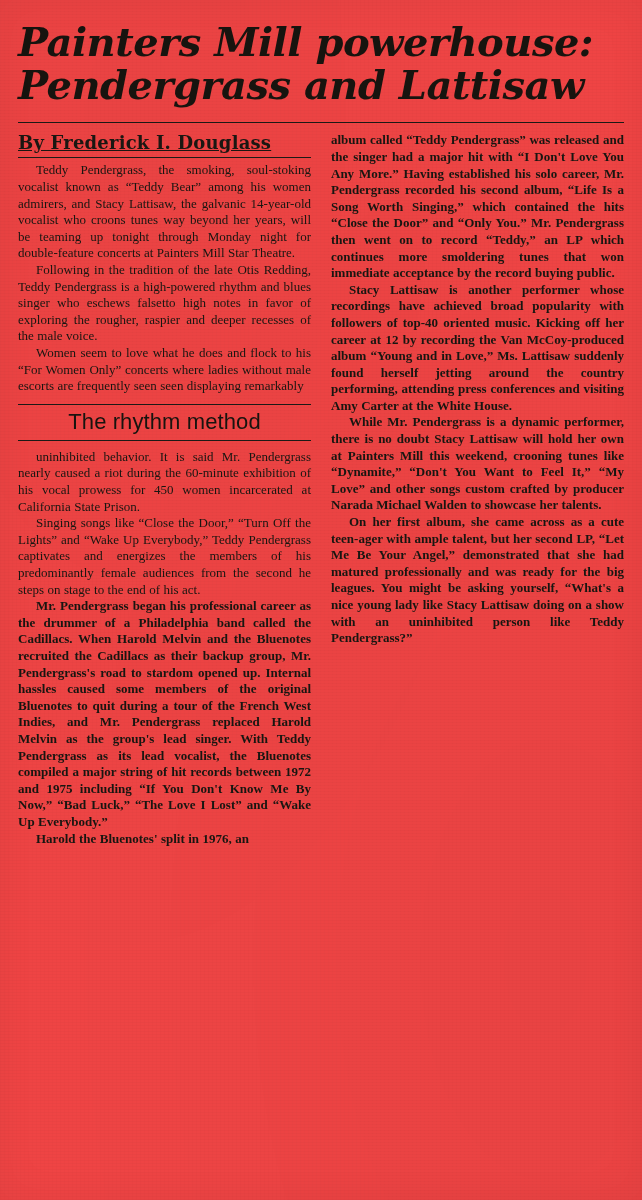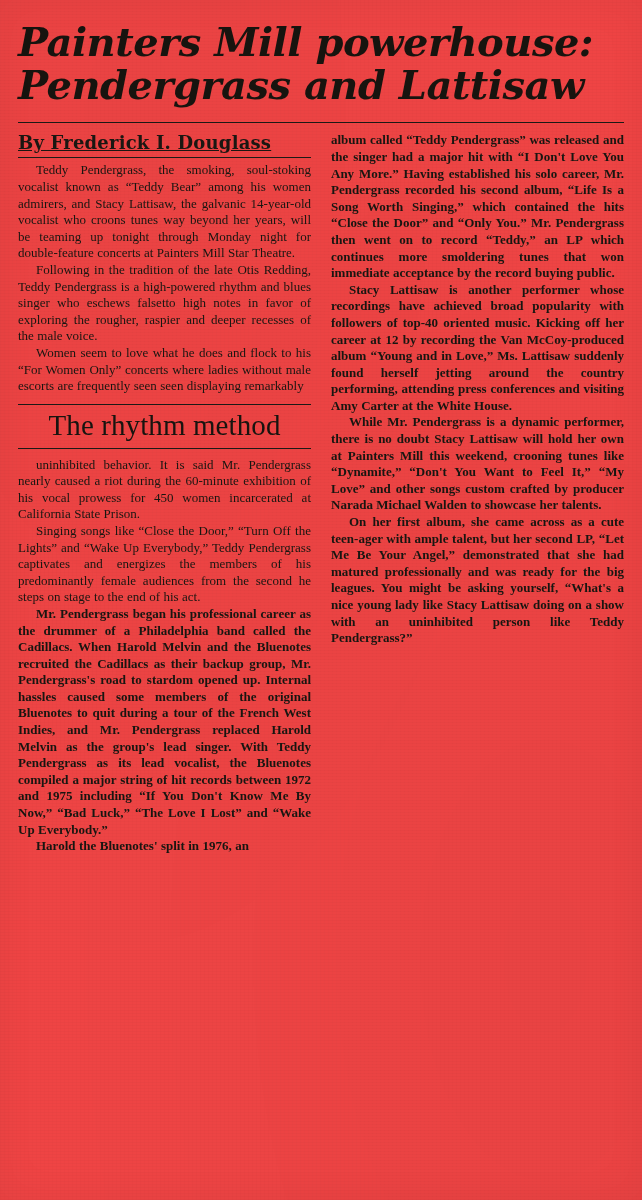--- a/index.html
+++ b/index.html
@@ -92,22 +92,22 @@
   }
   p.body.noindent { text-indent: 0; }
   .subhead-band {
     margin: 9px 0 8px 0;
     border-top: 1.6px solid #1c1a16;
     border-bottom: 1.6px solid #1c1a16;
     padding: 5px 0 6px 0;
     text-align: center;
   }
   .subhead {
-    font-family: Liberation Serif, serif;
-    font-size: 29px;
+    font-family: Liberation Sans, sans-serif;
+    font-size: 22px;
     line-height: 1.1;
     color: #17140f;
     letter-spacing: 0.1px;
   }
   .col.right p.body { font-weight: 700; }
   .col.left .after-subhead { font-weight: 400; }
   .col.left .strong-block { font-weight: 700; }
   .edge-shadow {
     position: absolute;
     inset: 0;

